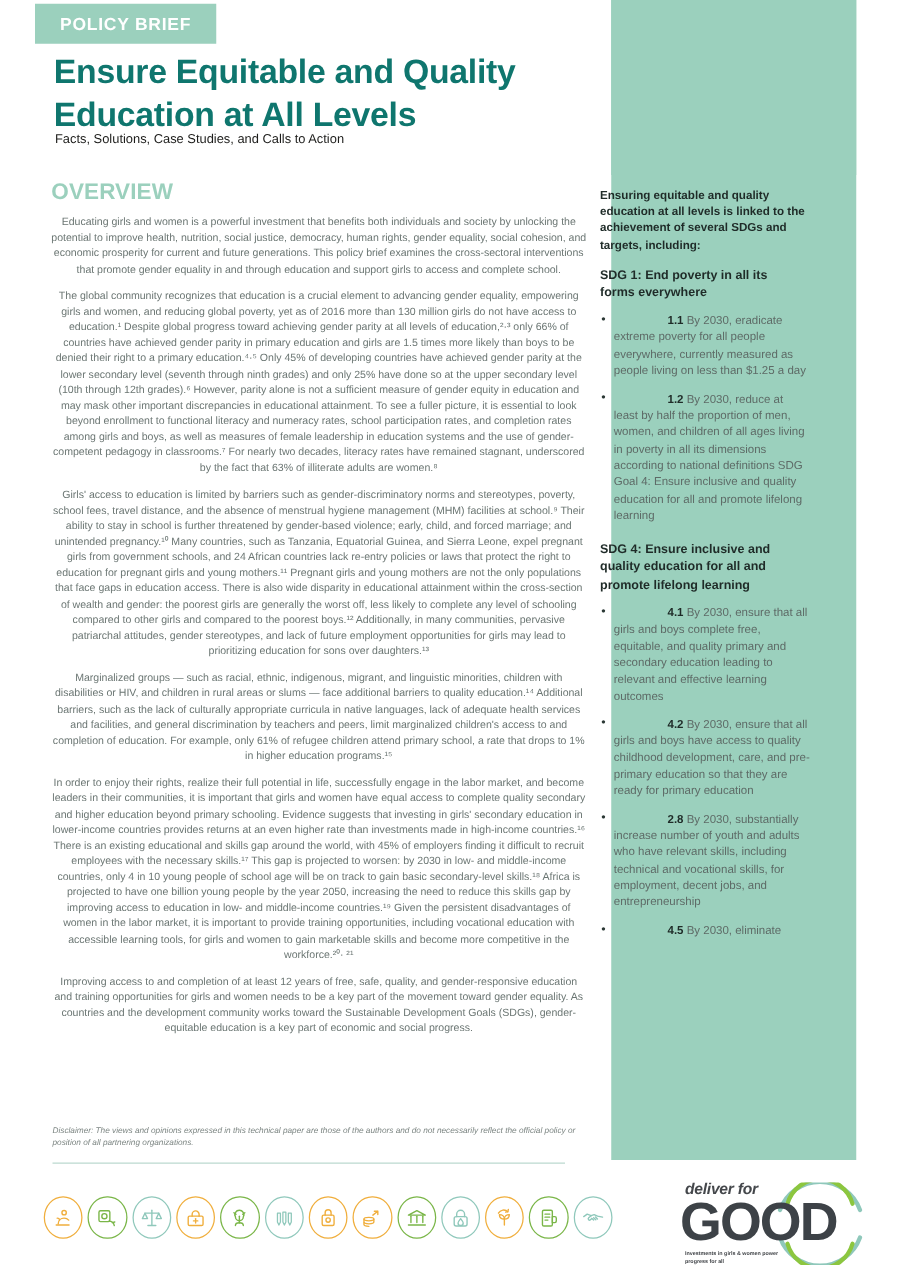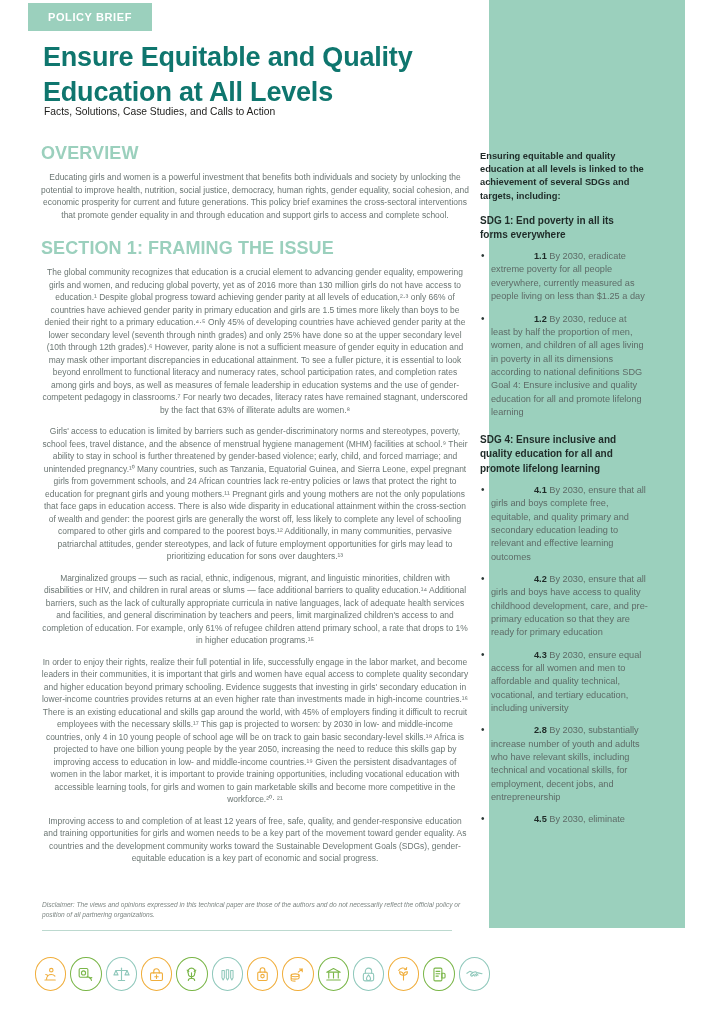--- a/index.html
+++ b/index.html
@@ -88,21 +88,21 @@
     margin-left: 43px;
   }
 
   
   .tag {
     position: absolute;
     left: 28px;
     top: 3px;
     background: #9bd0bd;
     color: #ffffff;
-    font-size: 11px;
+    font-size: 14px;
     font-weight: bold;
     letter-spacing: 0.6px;
     padding: 8px 20px 8px 20px;
   }
   .main-title {
     position: absolute;
     left: 43px;
     top: 40px;
     width: 430px;
     color: #0f766e;
@@ -243,35 +243,33 @@
     <p class="side-sdg-title">SDG 1: End poverty in all its forms everywhere</p>
     <ul class="side-list">
       <li><b>1.1</b><span> By 2030, eradicate extreme poverty for all people everywhere, currently measured as people living on less than $1.25 a day</span></li>
       <li><b>1.2</b><span> By 2030, reduce at least by half the proportion of men, women, and children of all ages living in poverty in all its dimensions according to national definitions SDG Goal 4: Ensure inclusive and quality education for all and promote lifelong learning</span></li>
     </ul>
 
     <p class="side-sdg-title second">SDG 4: Ensure inclusive and quality education for all and promote lifelong learning</p>
     <ul class="side-list">
       <li><b>4.1</b><span> By 2030, ensure that all girls and boys complete free, equitable, and quality primary and secondary education leading to relevant and effective learning outcomes</span></li>
       <li><b>4.2</b><span> By 2030, ensure that all girls and boys have access to quality childhood development, care, and pre-primary education so that they are ready for primary education</span></li>
-      <li><b>4.3</b><span> By 2030, ensure equal access for all women and men to affordable and quality technical, vocational, and tertiary education, including university</span></li>
       <li><b>2.8</b><span> By 2030, substantially increase number of youth and adults who have relevant skills, including technical and vocational skills, for employment, decent jobs, and entrepreneurship</span></li>
       <li><b>4.5</b><span> By 2030, eliminate</span></li>
     </ul>
   </div>
 
   <div class="tag">POLICY BRIEF</div>
   <div class="main-title">Ensure Equitable and Quality Education at All Levels</div>
   <div class="subtitle">Facts, Solutions, Case Studies, and Calls to Action</div>
 
   <div class="content">
     <h2 class="section-heading">OVERVIEW</h2>
     <p class="body-text">Educating girls and women is a powerful investment that benefits both individuals and society by unlocking the potential to improve health, nutrition, social justice, democracy, human rights, gender equality, social cohesion, and economic prosperity for current and future generations. This policy brief examines the cross-sectoral interventions that promote gender equality in and through education and support girls to access and complete school.</p>
 
-    <h2 class="section-heading second">SECTION 1: FRAMING THE ISSUE</h2>
     <p class="body-text">The global community recognizes that education is a crucial element to advancing gender equality, empowering girls and women, and reducing global poverty, yet as of 2016 more than 130 million girls do not have access to education.¹ Despite global progress toward achieving gender parity at all levels of education,²·³ only 66% of countries have achieved gender parity in primary education and girls are 1.5 times more likely than boys to be denied their right to a primary education.⁴·⁵ Only 45% of developing countries have achieved gender parity at the lower secondary level (seventh through ninth grades) and only 25% have done so at the upper secondary level (10th through 12th grades).⁶ However, parity alone is not a sufficient measure of gender equity in education and may mask other important discrepancies in educational attainment. To see a fuller picture, it is essential to look beyond enrollment to functional literacy and numeracy rates, school participation rates, and completion rates among girls and boys, as well as measures of female leadership in education systems and the use of gender-competent pedagogy in classrooms.⁷ For nearly two decades, literacy rates have remained stagnant, underscored by the fact that 63% of illiterate adults are women.⁸</p>
     <p class="body-text">Girls' access to education is limited by barriers such as gender-discriminatory norms and stereotypes, poverty, school fees, travel distance, and the absence of menstrual hygiene management (MHM) facilities at school.⁹ Their ability to stay in school is further threatened by gender-based violence; early, child, and forced marriage; and unintended pregnancy.¹⁰ Many countries, such as Tanzania, Equatorial Guinea, and Sierra Leone, expel pregnant girls from government schools, and 24 African countries lack re-entry policies or laws that protect the right to education for pregnant girls and young mothers.¹¹ Pregnant girls and young mothers are not the only populations that face gaps in education access. There is also wide disparity in educational attainment within the cross-section of wealth and gender: the poorest girls are generally the worst off, less likely to complete any level of schooling compared to other girls and compared to the poorest boys.¹² Additionally, in many communities, pervasive patriarchal attitudes, gender stereotypes, and lack of future employment opportunities for girls may lead to prioritizing education for sons over daughters.¹³</p>
     <p class="body-text">Marginalized groups — such as racial, ethnic, indigenous, migrant, and linguistic minorities, children with disabilities or HIV, and children in rural areas or slums — face additional barriers to quality education.¹⁴ Additional barriers, such as the lack of culturally appropriate curricula in native languages, lack of adequate health services and facilities, and general discrimination by teachers and peers, limit marginalized children's access to and completion of education. For example, only 61% of refugee children attend primary school, a rate that drops to 1% in higher education programs.¹⁵</p>
     <p class="body-text"> In order to enjoy their rights, realize their full potential in life, successfully engage in the labor market, and become leaders in their communities, it is important that girls and women have equal access to complete quality secondary and higher education beyond primary schooling. Evidence suggests that investing in girls' secondary education in lower-income countries provides returns at an even higher rate than investments made in high-income countries.¹⁶ There is an existing educational and skills gap around the world, with 45% of employers finding it difficult to recruit employees with the necessary skills.¹⁷ This gap is projected to worsen: by 2030 in low- and middle-income countries, only 4 in 10 young people of school age will be on track to gain basic secondary-level skills.¹⁸ Africa is projected to have one billion young people by the year 2050, increasing the need to reduce this skills gap by improving access to education in low- and middle-income countries.¹⁹ Given the persistent disadvantages of women in the labor market, it is important to provide training opportunities, including vocational education with accessible learning tools, for girls and women to gain marketable skills and become more competitive in the workforce.²⁰· ²¹</p>
     <p class="body-text">Improving access to and completion of at least 12 years of free, safe, quality, and gender-responsive education and training opportunities for girls and women needs to be a key part of the movement toward gender equality. As countries and the development community works toward the Sustainable Development Goals (SDGs), gender-equitable education is a key part of economic and social progress.</p>
   </div>
 
   <div class="disclaimer">Disclaimer: The views and opinions expressed in this technical paper are those of the authors and do not necessarily reflect the official policy or position of all partnering organizations.</div>
   <div class="footer-rule"></div>
 
@@ -390,14 +388,25 @@
     <div class="icon-circle" style="border-color:#8fc8bb">
       <svg viewBox="0 0 24 24" width="19" height="19" fill="none" stroke="#8fc8bb" stroke-width="1.4" stroke-linecap="round" stroke-linejoin="round">
         <path d="M2.5 10.5l3.5-2.5 4 1.5 3-1 3.5 1.5 5 1"></path>
         <path d="M10 9.5l-2.5 2.2a1.3 1.3 0 001.8 1.9l1.4-1.2"></path>
         <path d="M10.7 12.4l1.8 1.6M12.5 11.6l2.2 2M14.4 10.9l2 1.9"></path>
       </svg>
     </div>
 
   </div>
 
+  <div class="logo-block">
+    <svg class="logo-arcs" viewBox="0 0 88 66">
+      <path d="M12 22 A34 34 0 0 1 76 22" fill="none" stroke="#8fc8bb" stroke-width="3.4" stroke-linecap="round"></path>
+      <path d="M18 17 A27 27 0 0 1 70 17" fill="none" stroke="#8cc63f" stroke-width="3.4" stroke-linecap="round"></path>
+      <path d="M12 44 A34 34 0 0 0 76 44" fill="none" stroke="#8fc8bb" stroke-width="3.4" stroke-linecap="round"></path>
+      <path d="M18 49 A27 27 0 0 0 70 49" fill="none" stroke="#8cc63f" stroke-width="3.4" stroke-linecap="round"></path>
+    </svg>
+    <div class="logo-deliver">deliver for</div>
+    <div class="logo-good">GOOD</div>
+    <div class="logo-tagline">Investments in girls &amp; women power progress for all</div>
+  </div>
 
 </div>
 
 </body></html>

